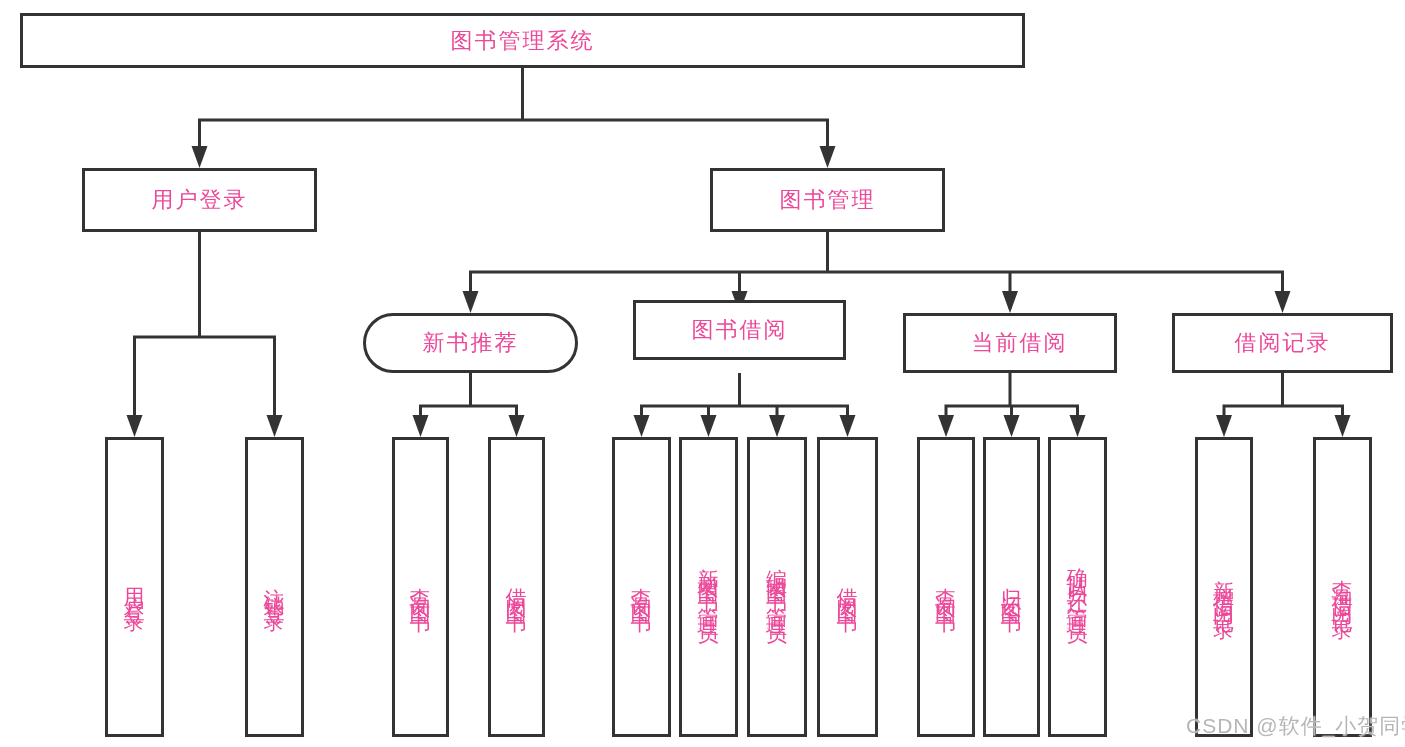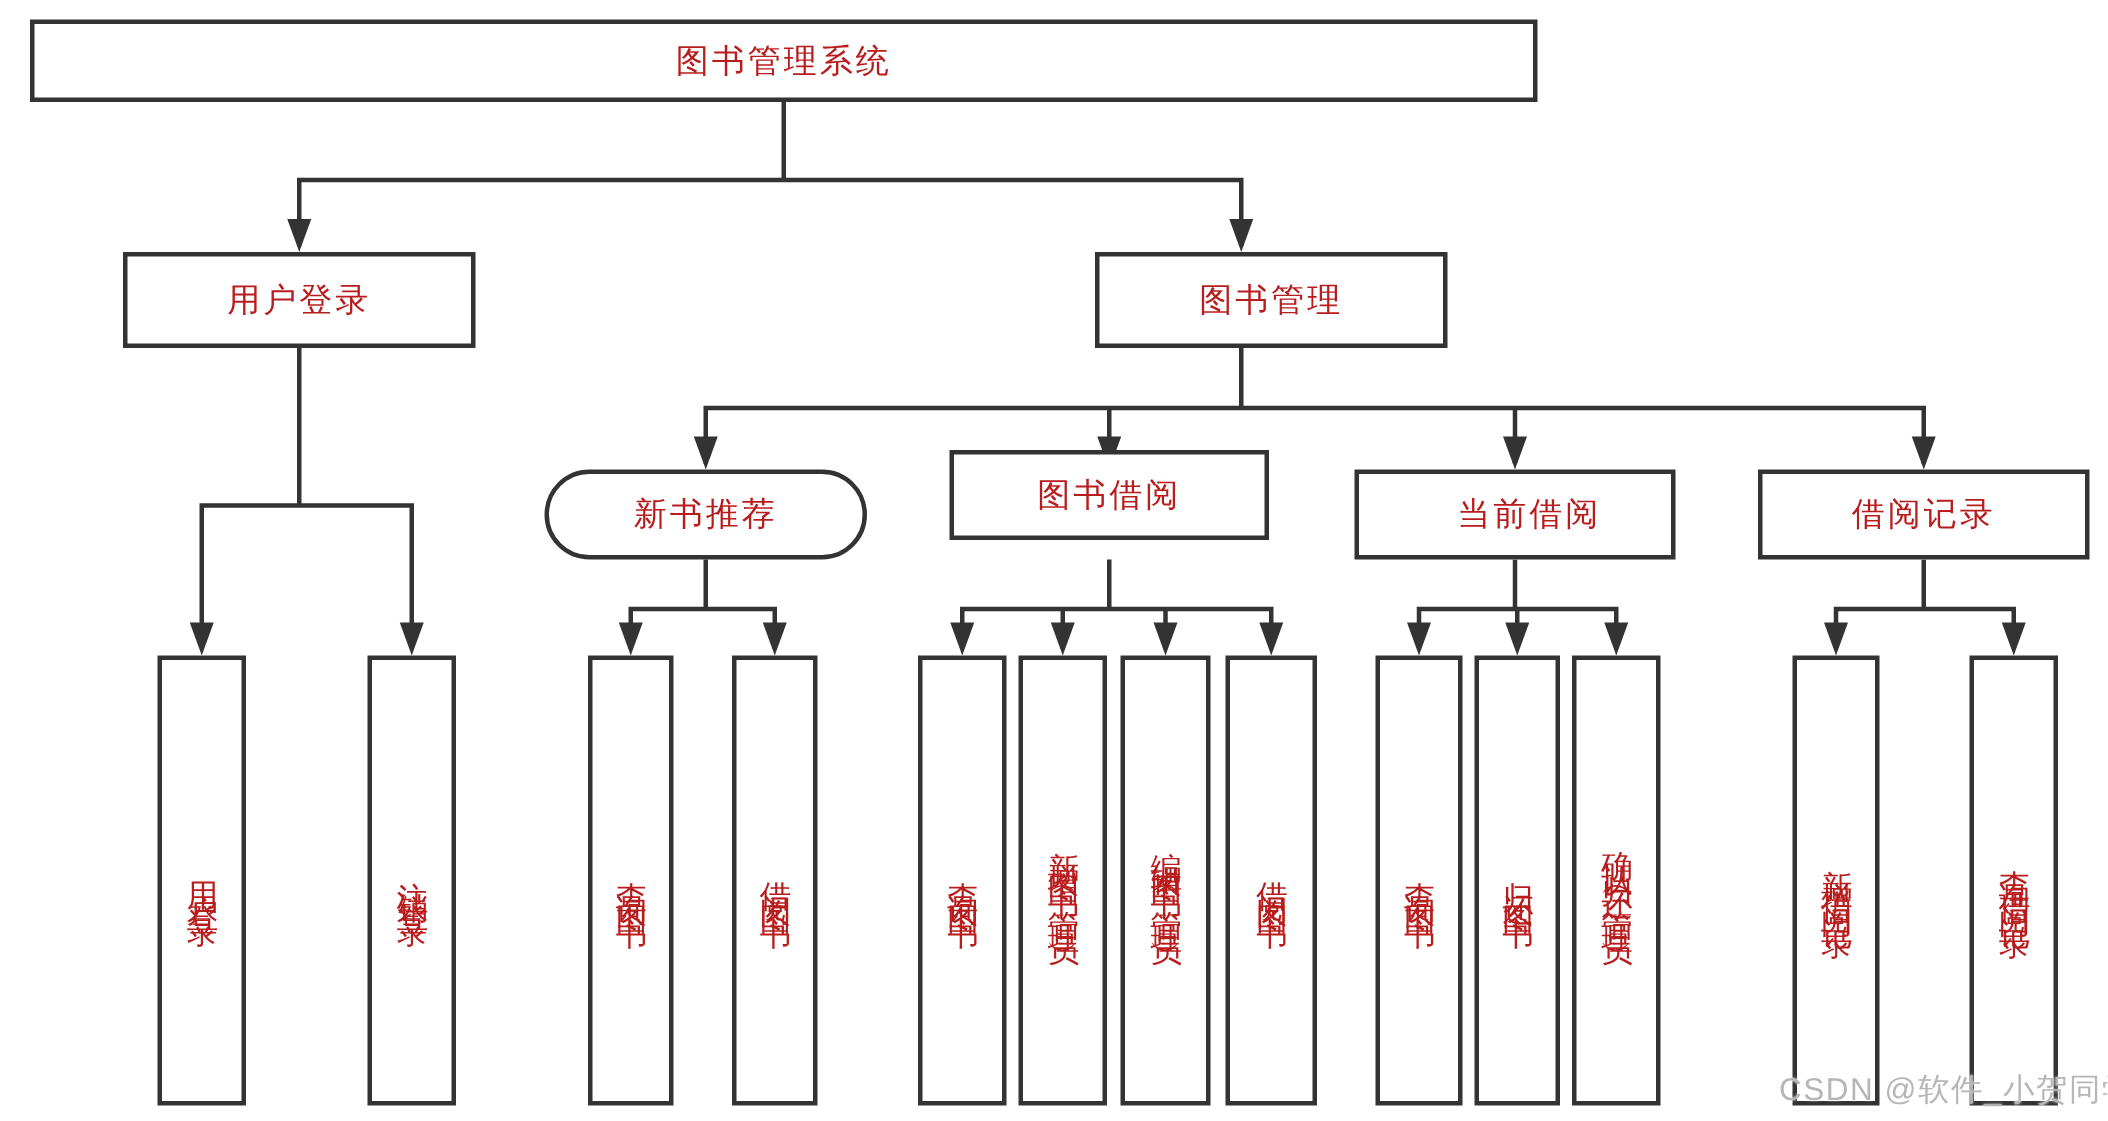--- a/index.html
+++ b/index.html
@@ -13,37 +13,37 @@
   }
   .wires { position: absolute; left: 0; top: 0; }
   .box {
     position: absolute;
     box-sizing: border-box;
     background: #ffffff;
     border: 3px solid #333333;
     display: flex;
     align-items: center;
     justify-content: center;
-    color: #b91c1c;
+    color: #ec4899;
     font-size: 22px;
     letter-spacing: 2px;
     text-align: center;
   }
   .vbox {
     writing-mode: vertical-rl;
     text-orientation: mixed;
     font-size: 21px;
     letter-spacing: 8px;
     line-height: 1;
   }
   
   .n-root { left: 20px;  top: 13px;  width: 1005px; height: 55px; }
   
   .n-l2a  { left: 82px;  top: 168px; width: 235px; height: 64px; }
-  .n-l2b  { left: 710px; top: 168px; width: 235px; height: 64px; margin-left: 20px; }
+  .n-l2b  { left: 710px; top: 168px; width: 235px; height: 64px; }
   
   .n-l3a  { left: 363px;  top: 313px; width: 215px; height: 60px; border-radius: 30px; }
   .n-l3b  { left: 633px;  top: 300px; width: 213px; height: 60px; }
   .n-l3c  { left: 903px;  top: 313px; width: 214px; height: 60px; padding-left: 19px; }
   .n-l3d  { left: 1172px; top: 313px; width: 221px; height: 60px; }
   
   .n-va1 { left: 105px;  top: 437px; width: 59px; height: 300px; }
   .n-va2 { left: 245px;  top: 437px; width: 59px; height: 300px; }
   .n-vb1 { left: 392px;  top: 437px; width: 57px; height: 300px; }
   .n-vb2 { left: 488px;  top: 437px; width: 57px; height: 300px; }

